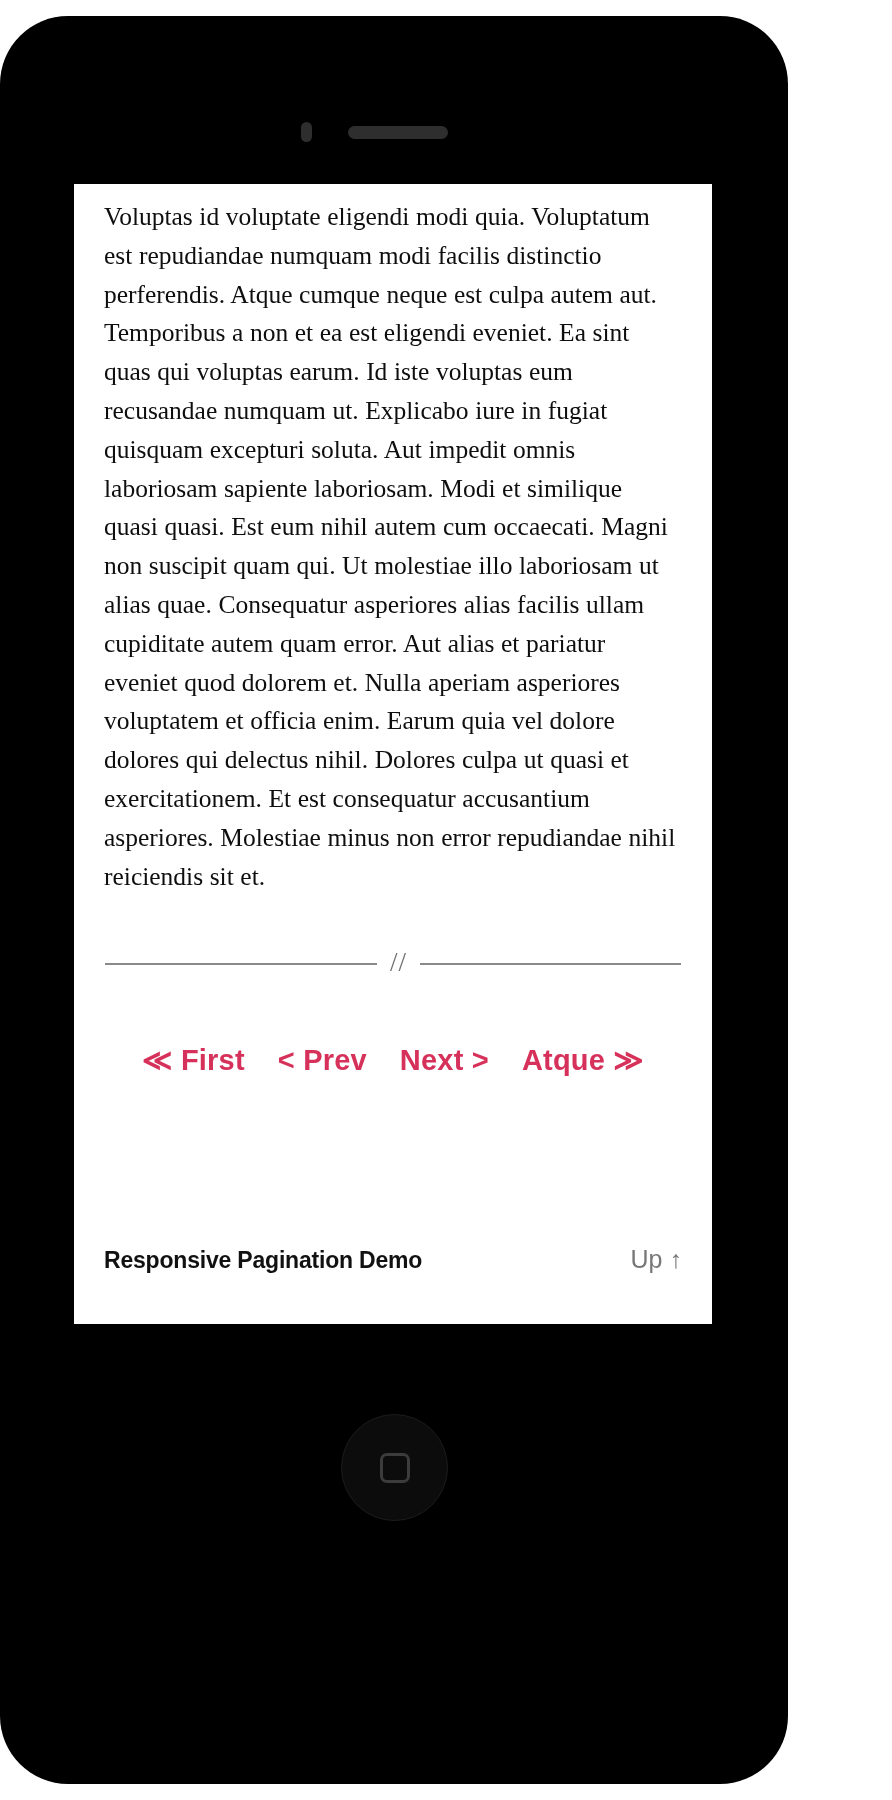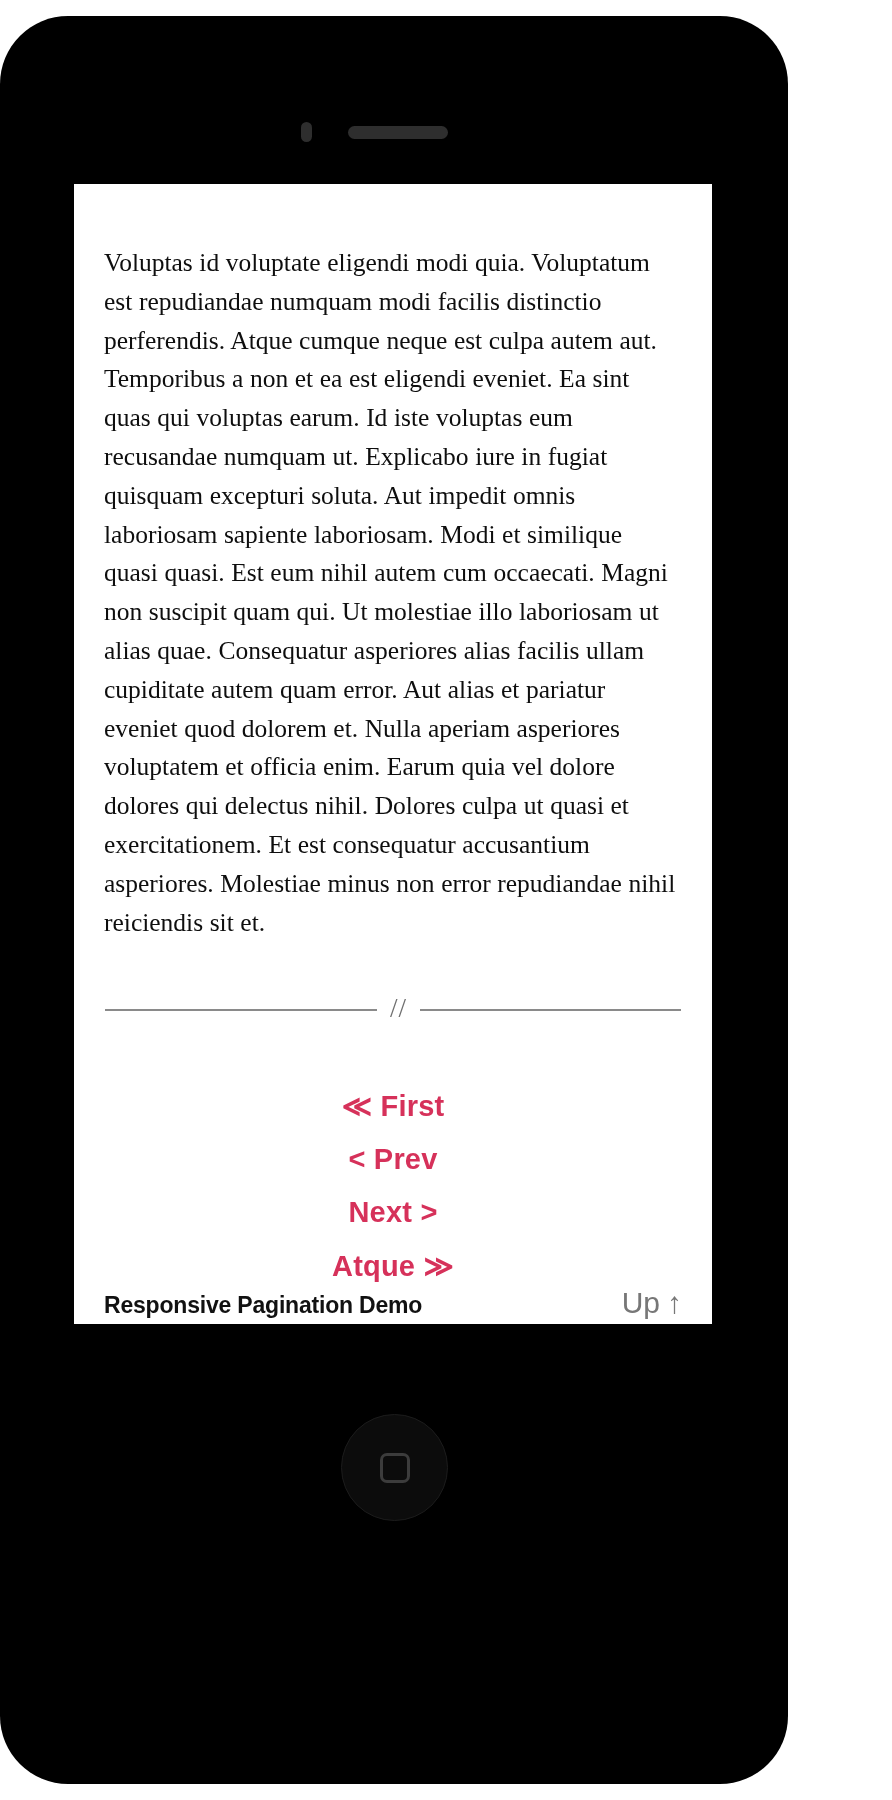--- a/index.html
+++ b/index.html
@@ -57,21 +57,20 @@
     background:#ffffff;
     overflow:hidden;
   }
   .screen-inner{
     padding:0 30px;
     box-sizing:border-box;
     width:100%;
     height:100%;
     display:flex;
     flex-direction:column;
-    margin-top:46px;
   }
   
   .article{
     font-family:"Liberation Serif", serif;
     font-size:25.5px;
     line-height:38.8px;
     color:#0e0e0e;
     margin:0;
     padding-top:14px;
     text-align:left;
@@ -102,23 +101,22 @@
   .divider .rule-right{
     height:0;
     border-top:2px solid #8a8a8a;
     flex:1;
   }
   
   .pagination{
     display:flex;
     justify-content:center;
     align-items:center;
-    gap:20px;
+    gap:33px;
     margin-top:66px;
-    flex-direction:column;
   }
   .pagination a{
     font-family:"Liberation Sans", sans-serif;
     font-size:29px;
     font-weight:bold;
     color:#d6315a;
     text-decoration:none;
     white-space:nowrap;
     letter-spacing:0.2px;
   }
@@ -132,21 +130,21 @@
   }
   .footer-title{
     font-family:"Liberation Sans", sans-serif;
     font-size:23px;
     font-weight:bold;
     color:#111111;
     letter-spacing:-0.2px;
   }
   .footer-up{
     font-family:"Liberation Sans", sans-serif;
-    font-size:30px;
+    font-size:25px;
     color:#777777;
     text-decoration:none;
     white-space:nowrap;
   }
   .footer-up .arrow{ padding-left:7px; }
 </style>
 </head>
 <body>
 
 <div class="phone-frame">

